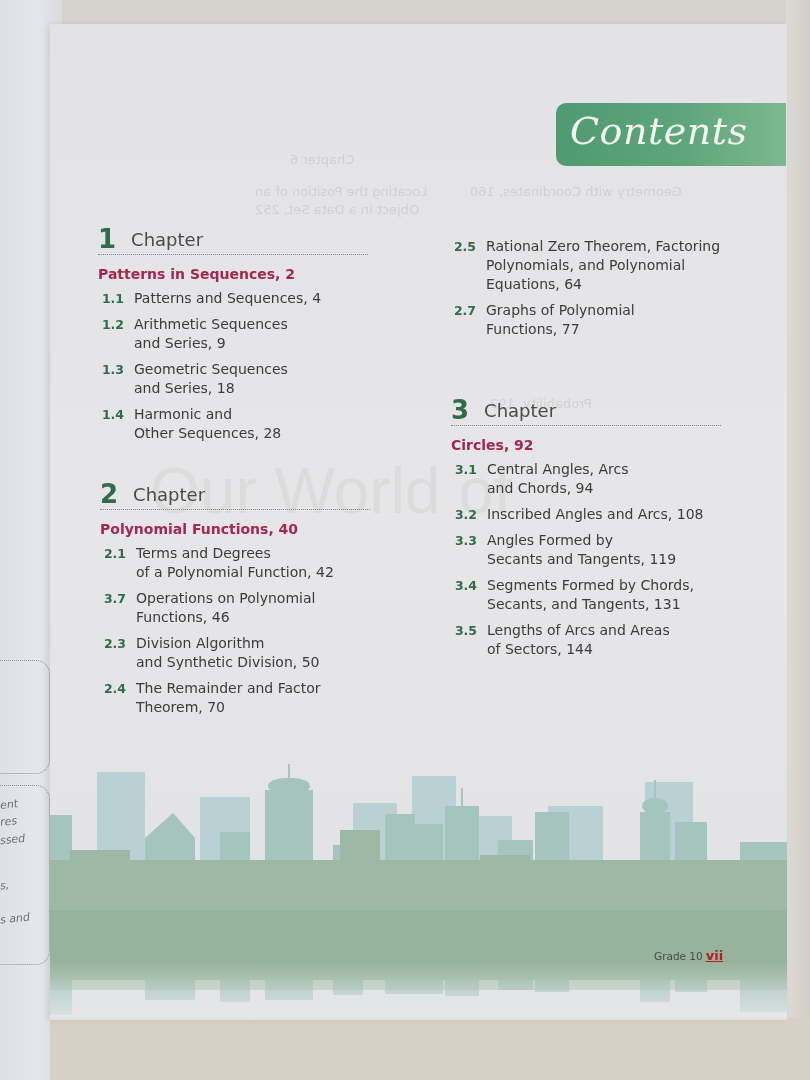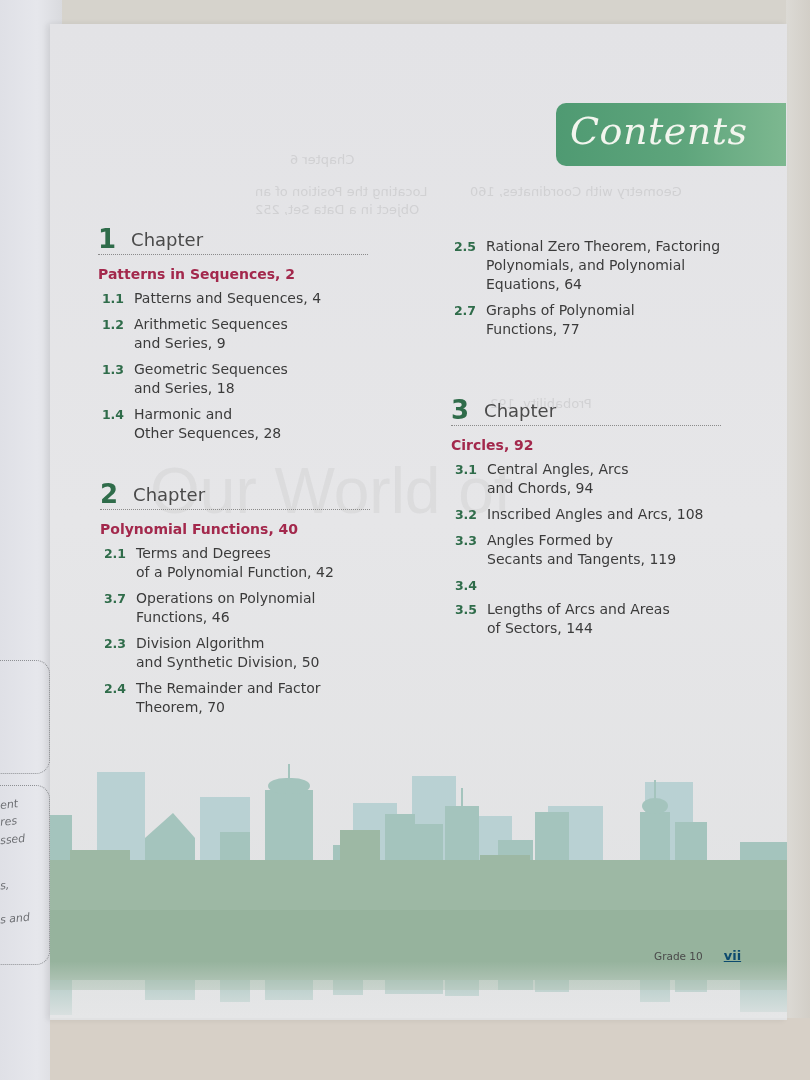--- a/index.html
+++ b/index.html
@@ -62,21 +62,21 @@
   .ch-title { font-size:14px; font-weight:bold; color:#a3284c; margin-top:11px; }
   .lesson { display:flex; margin-top:7px; }
   .lesson-num { width:30px; text-align:center; font-size:12.5px; font-weight:bold; color:#2f6c4a; padding-top:2px; flex:none; }
   .lesson-text { font-size:14px; color:#3b3b3b; line-height:19px; margin-left:6px; white-space:pre-line; }
   .cont { position:absolute; width:270px; }
   
   .skyline { position:absolute; left:50px; top:760px; width:737px; height:258px; overflow:hidden; }
   .footer {
     position:absolute; left:654px; top:948px; font-size:10.5px; color:#4a4a4a;
   }
-  .footer b { font-size:13px; color:#0c4a6e; margin-left:21px;text-decoration:underline; }
+  .footer b { font-size:13px; color:#b91c1c; margin-left:3px;text-decoration:underline; }
 </style>
 </head>
 <body>
 
 <div class="prev-page">
   <div class="prev-box" style="top:660px;height:112px;"></div>
   <div class="prev-box" style="top:785px;height:178px;"></div>
   <span class="prev-text" style="top:798px;">ent</span>
   <span class="prev-text" style="top:815px;">res</span>
   <span class="prev-text" style="top:833px;">ssed</span>
@@ -184,20 +184,22 @@
       <span class="lesson-num">3.2</span>
       <span class="lesson-text">Inscribed Angles and Arcs, 108</span>
     </div>
     <div class="lesson">
       <span class="lesson-num">3.3</span>
       <span class="lesson-text">Angles Formed by
 Secants and Tangents, 119</span>
     </div>
     <div class="lesson">
       <span class="lesson-num">3.4</span>
+      <span class="lesson-text">Segments Formed by Chords,
+Secants, and Tangents, 131</span>
     </div>
     <div class="lesson">
       <span class="lesson-num">3.5</span>
       <span class="lesson-text">Lengths of Arcs and Areas
 of Sectors, 144</span>
     </div>
   </div>
 </div>
 
 <svg class="skyline" viewBox="0 0 737 258" preserveAspectRatio="none">

